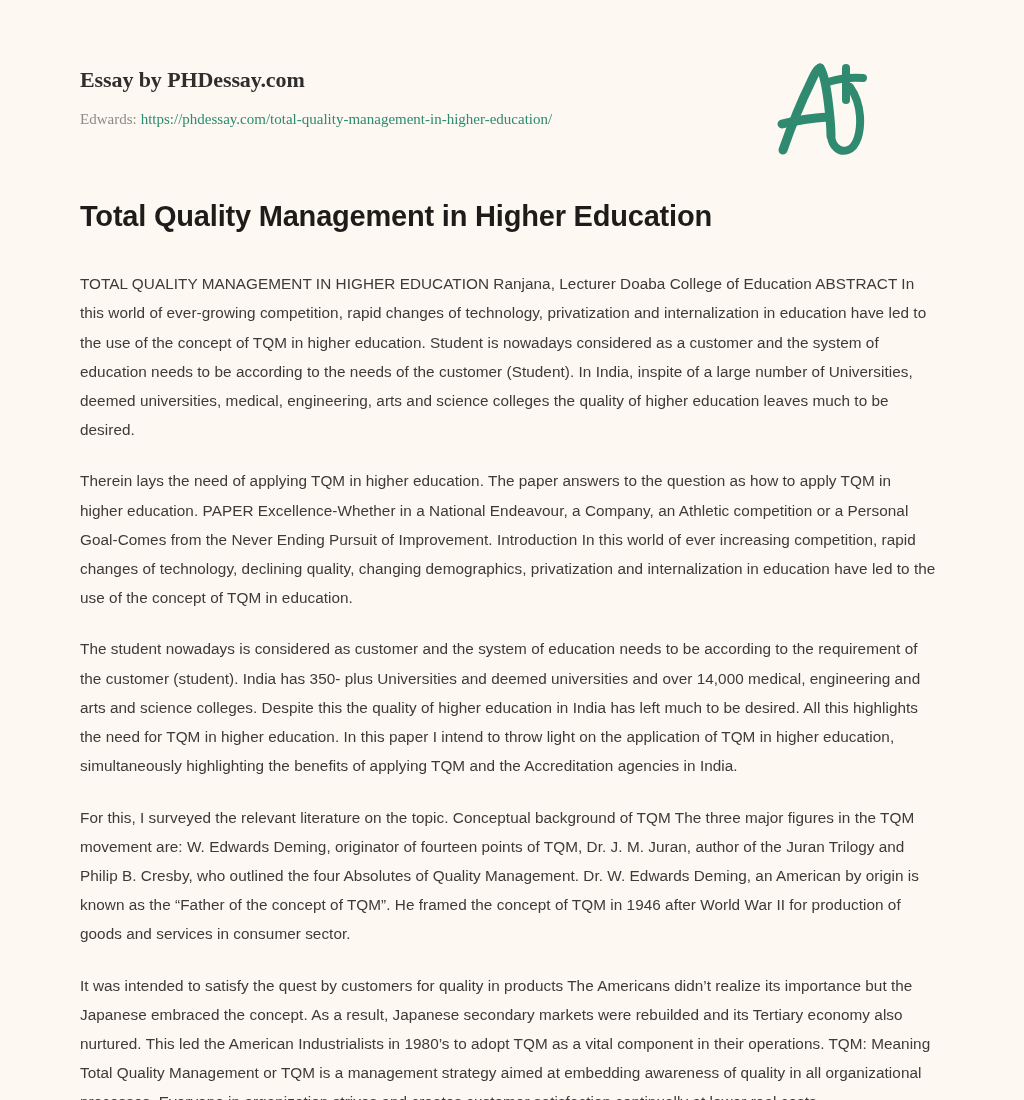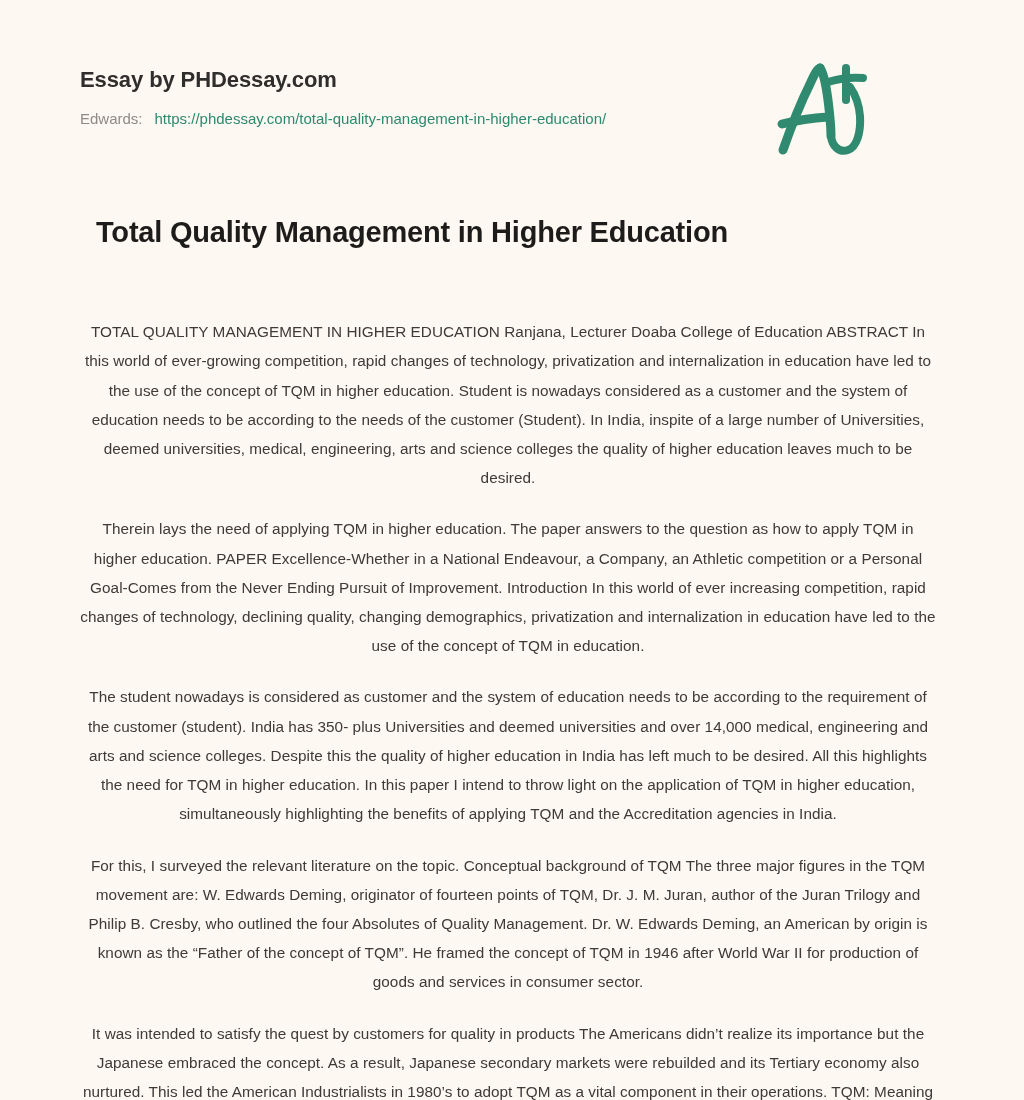--- a/index.html
+++ b/index.html
@@ -23,20 +23,21 @@
     box-sizing: border-box;
     padding: 0 80px;
   }
 
   
   .header {
     position: relative;
     padding-top: 68px;
     height: 120px;
     box-sizing: border-box;
+    font-family: Liberation Serif, serif;
   }
 
   .brand-line {
     font-size: 22px;
     font-weight: bold;
     color: #302e2d;
     letter-spacing: -0.1px;
     line-height: 1.1;
     margin: 0;
   }
@@ -49,55 +50,55 @@
     white-space: nowrap;
   }
 
   .source-label {
     color: #8e8b87;
   }
 
   .source-url {
     color: #2c8a70;
     text-decoration: none;
-    margin-left: 12px;
+    margin-left: 4px;
   }
 
   .logo {
     position: absolute;
     right: 74px;
     top: 52px;
     width: 110px;
     height: 108px;
   }
   .logo svg { display: block; width: 110px; height: 108px; }
 
   
   .doc-title {
-    margin: 16px;
+    margin: 0;
     padding-top: 78px;
     font-size: 29px;
     font-weight: bold;
     color: #1d1c1b;
     letter-spacing: -0.2px;
     line-height: 1.25;
   }
 
   
   .article {
     padding-top: 35px;
     width: 856px;
   }
 
   .article p {
-    margin: 16px 0 22px 0;
+    margin: 0 0 22px 0;
     font-size: 15.3px;
     line-height: 29.2px;
     color: #3d3a38;
-    text-align: center;
+    text-align: left;
     letter-spacing: 0.05px;
   }
 
   .article p:last-child {
     margin-bottom: 0;
   }
 </style>
 </head>
 <body>
 

